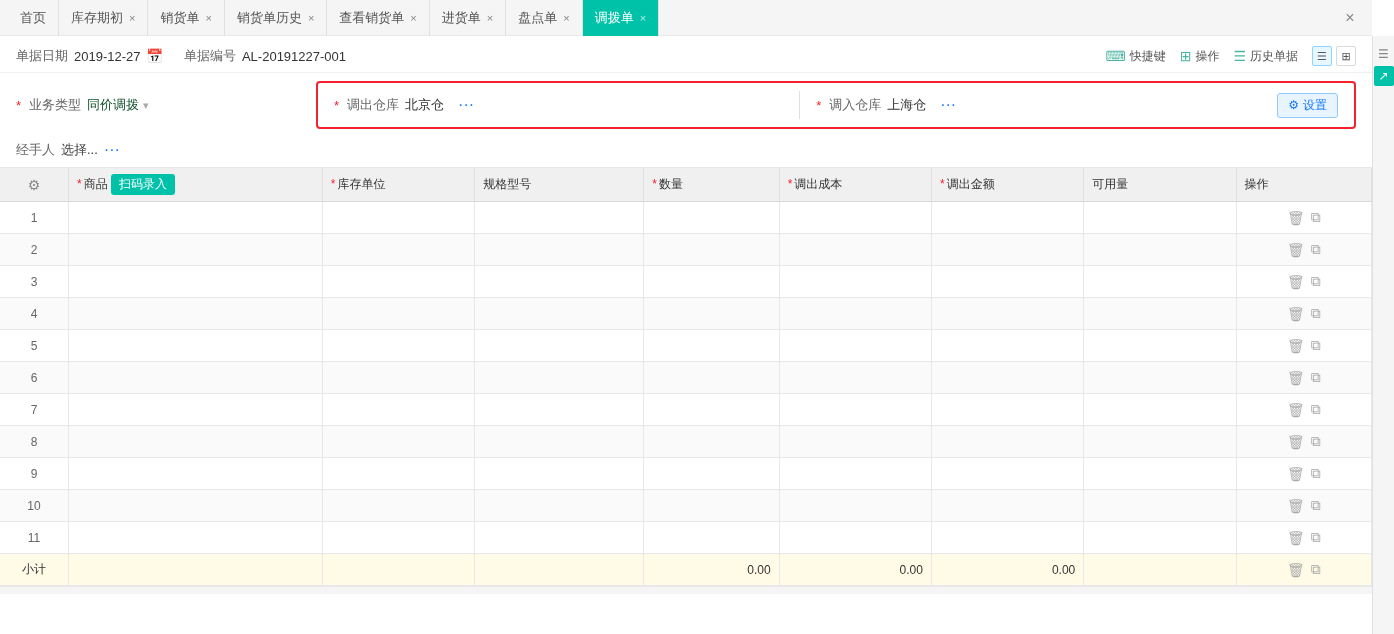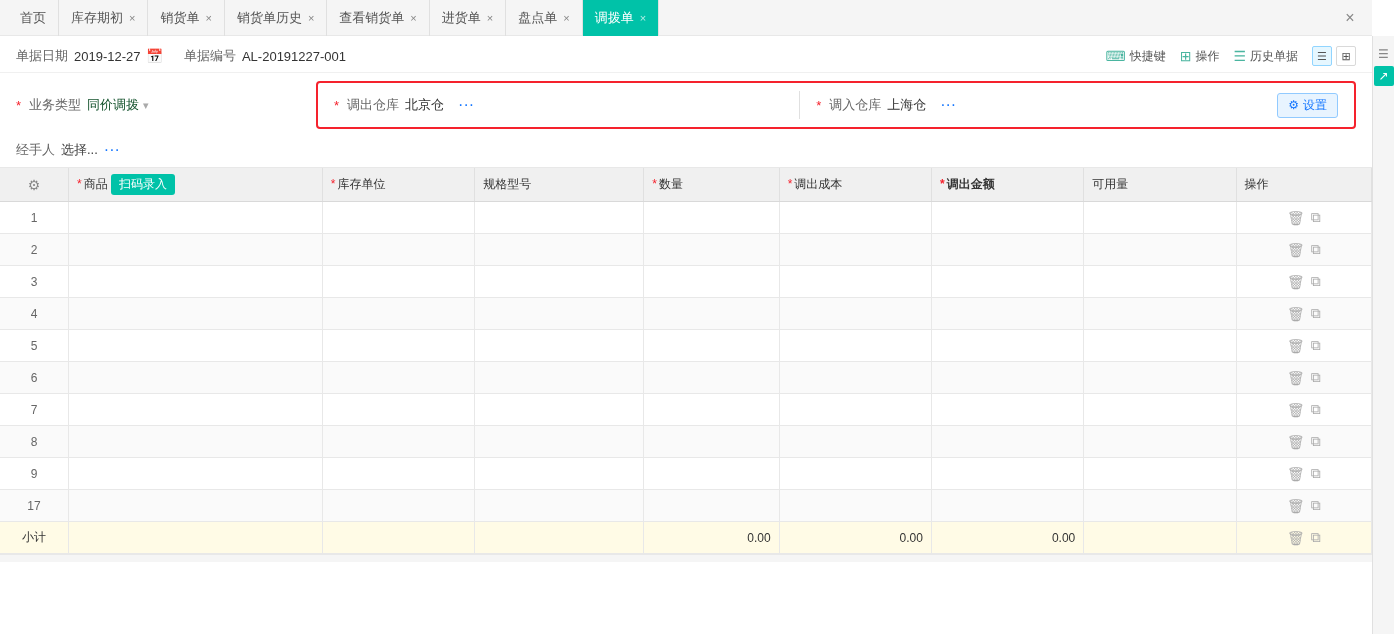--- a/index.html
+++ b/index.html
@@ -290,21 +290,21 @@
       border-radius: 2px;
     }
 
     
     .col-gear { width: 36px; }
     .col-product { width: 150px; }
     .col-unit { width: 90px; }
     .col-spec { width: 100px; margin-top: 29px; }
     .col-qty { width: 80px; }
     .col-cost { width: 90px; }
-    .col-amount { width: 90px; font-weight: bold; }
+    .col-amount { width: 90px; }
     .col-available { width: 90px; }
     .col-op { width: 80px; }
 
     .main-content { margin-right: 22px; }
   </style>
 </head>
 <body>
 
 <div class="main-content">
 
@@ -580,21 +580,37 @@
             <td style="min-height: 28px;"></td>
             <td style="min-height: 28px;"></td>
             <td class="center">
       <div class="action-icons">
         <span class="action-icon" title="删除">🗑</span>
         <span class="action-icon" title="复制">⧉</span>
       </div>
             </td>
           </tr>
           <tr>
-            <td class="center row-num">17</td>
+            <td class="center row-num">10</td>
+            <td style="min-height: 28px;"></td>
+            <td style="min-height: 28px;"></td>
+            <td style="min-height: 28px;"></td>
+            <td style="min-height: 28px;"></td>
+            <td style="min-height: 28px;"></td>
+            <td style="min-height: 28px;"></td>
+            <td style="min-height: 28px;"></td>
+            <td class="center">
+      <div class="action-icons">
+        <span class="action-icon" title="删除">🗑</span>
+        <span class="action-icon" title="复制">⧉</span>
+      </div>
+            </td>
+          </tr>
+          <tr>
+            <td class="center row-num">11</td>
             <td style="min-height: 28px;"></td>
             <td style="min-height: 28px;"></td>
             <td style="min-height: 28px;"></td>
             <td style="min-height: 28px;"></td>
             <td style="min-height: 28px;"></td>
             <td style="min-height: 28px;"></td>
             <td style="min-height: 28px;"></td>
             <td class="center">
       <div class="action-icons">
         <span class="action-icon" title="删除">🗑</span>

